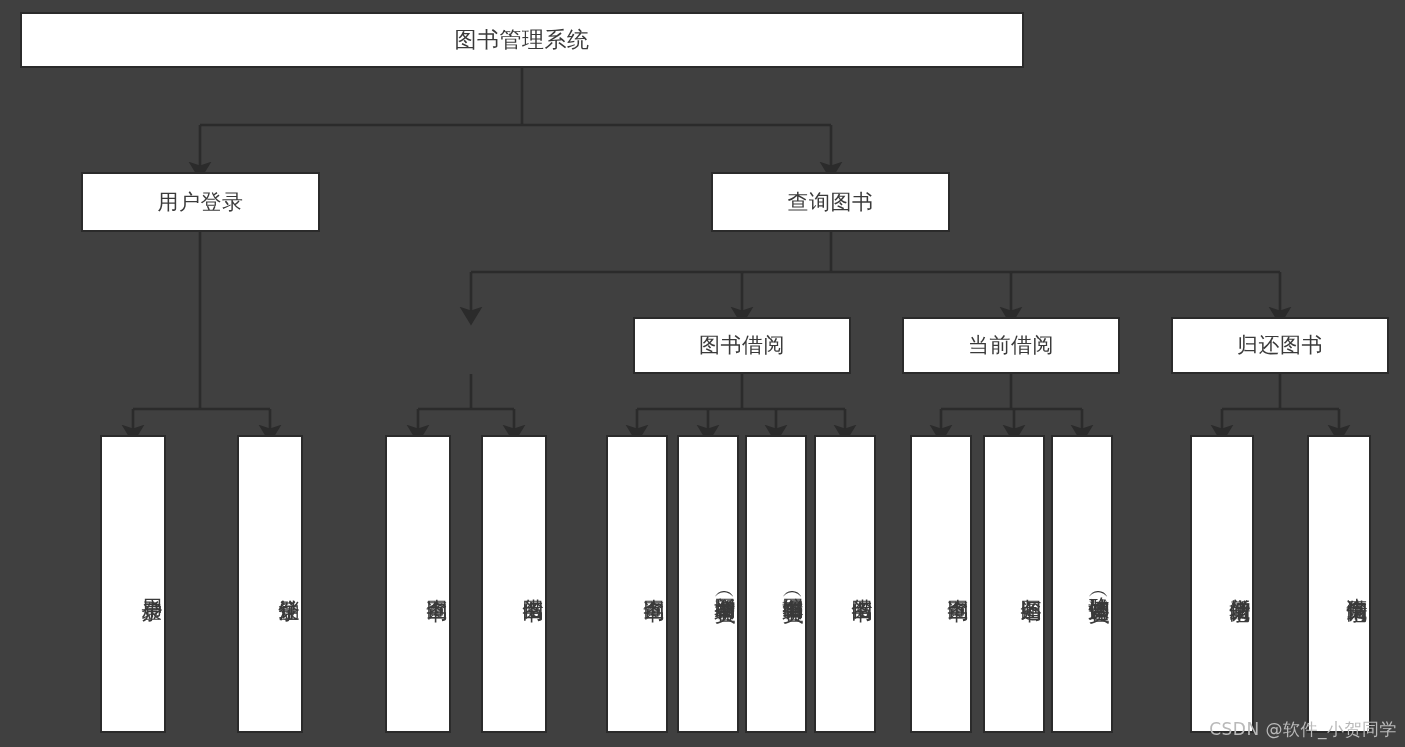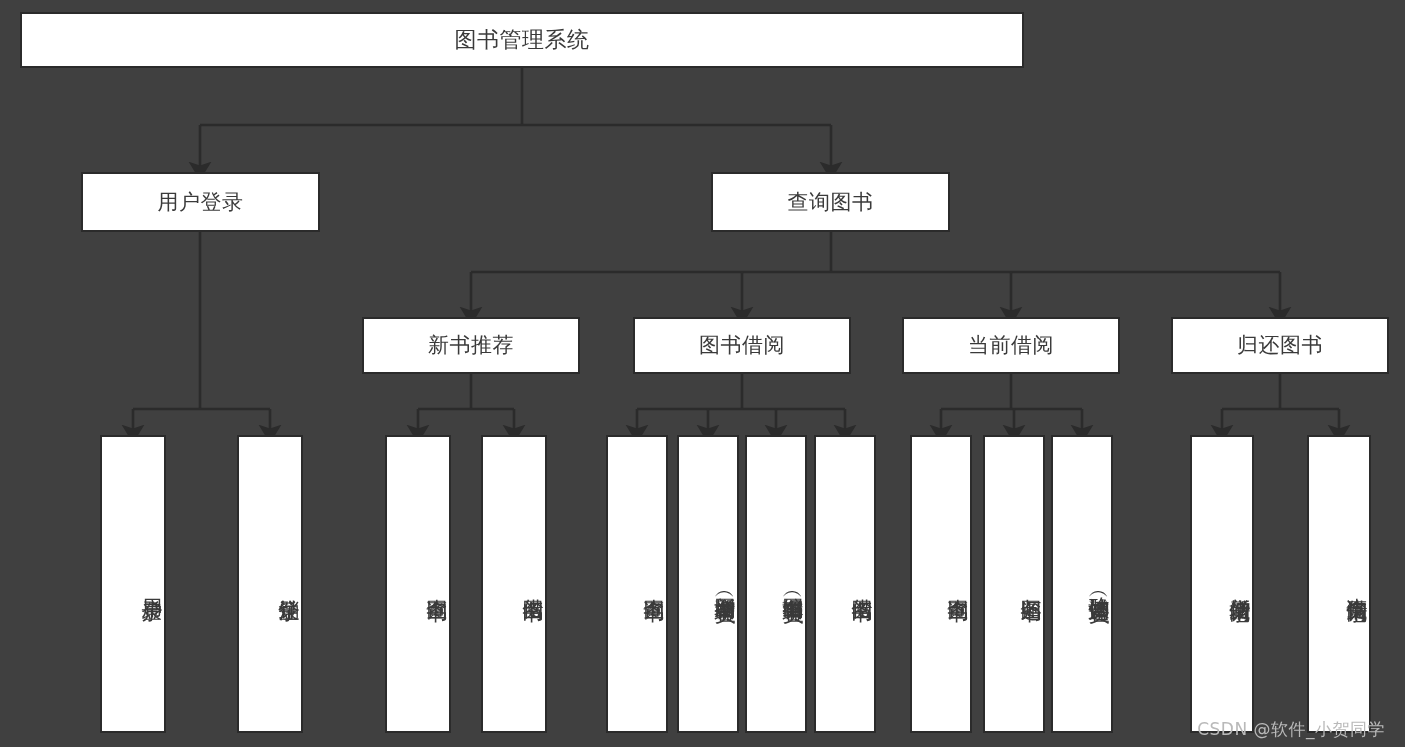--- a/index.html
+++ b/index.html
@@ -54,21 +54,21 @@
   svg.links {
     position: absolute;
     left: 0;
     top: 0;
     width: 1405px;
     height: 747px;
     pointer-events: none;
   }
   .watermark {
     position: absolute;
-    right: 20px;
+    right: 8px;
     bottom: 6px;
     font-size: 17px;
     color: #b9b9b9;
     letter-spacing: 0.5px;
     white-space: nowrap;
   }
 </style>
 </head>
 <body>
 
@@ -130,23 +130,20 @@
     <span>图书管理系统</span>
   </div>
 
   <div class="node horiz" style="left:81px; top:172px; width:239px; height:60px;">
     <span>用户登录</span>
   </div>
   <div class="node horiz" style="left:711px; top:172px; width:239px; height:60px;">
     <span>查询图书</span>
   </div>
 
-  <div class="node horiz" style="left:362px; top:317px; width:218px; height:57px;">
-    <span>新书推荐</span>
-  </div>
   <div class="node horiz" style="left:902px; top:317px; width:218px; height:57px;">
     <span>当前借阅</span>
   </div>
   <div class="node horiz" style="left:633px; top:317px; width:218px; height:57px;">
     <span>图书借阅</span>
   </div>
   <div class="node horiz" style="left:1171px; top:317px; width:218px; height:57px;">
     <span>归还图书</span>
   </div>
 

